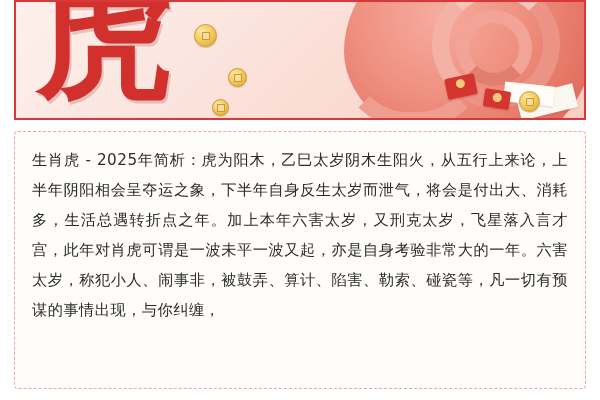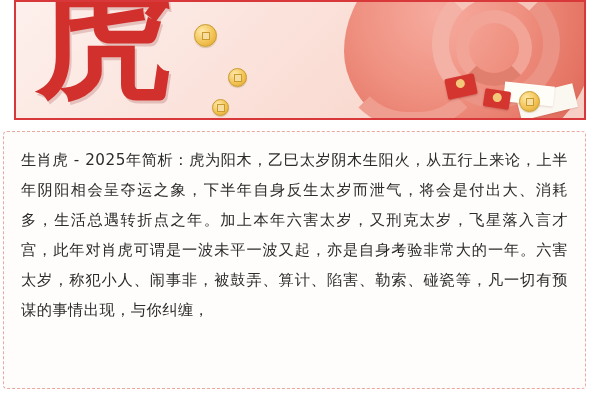--- a/index.html
+++ b/index.html
@@ -156,21 +156,21 @@
     width: 50px;
     height: 20px;
     background: #fffdf8;
     transform: rotate(6deg);
     box-shadow: 0 1px 2px rgba(120,70,60,0.18);
   }
 
   
   .card {
     position: relative;
-    margin: 11px 14px 0 3px;
+    margin: 11px 14px 0 14px;
     border: 1.5px dashed #e8a9a0;
     border-radius: 4px;
     background: #fffdfb;
     box-sizing: border-box;
     height: 258px;
     overflow: hidden;
   }
   .card-body {
     padding: 13px 17px 0 17px;
     font-family: "DejaVu Sans", "Liberation Sans", sans-serif;

